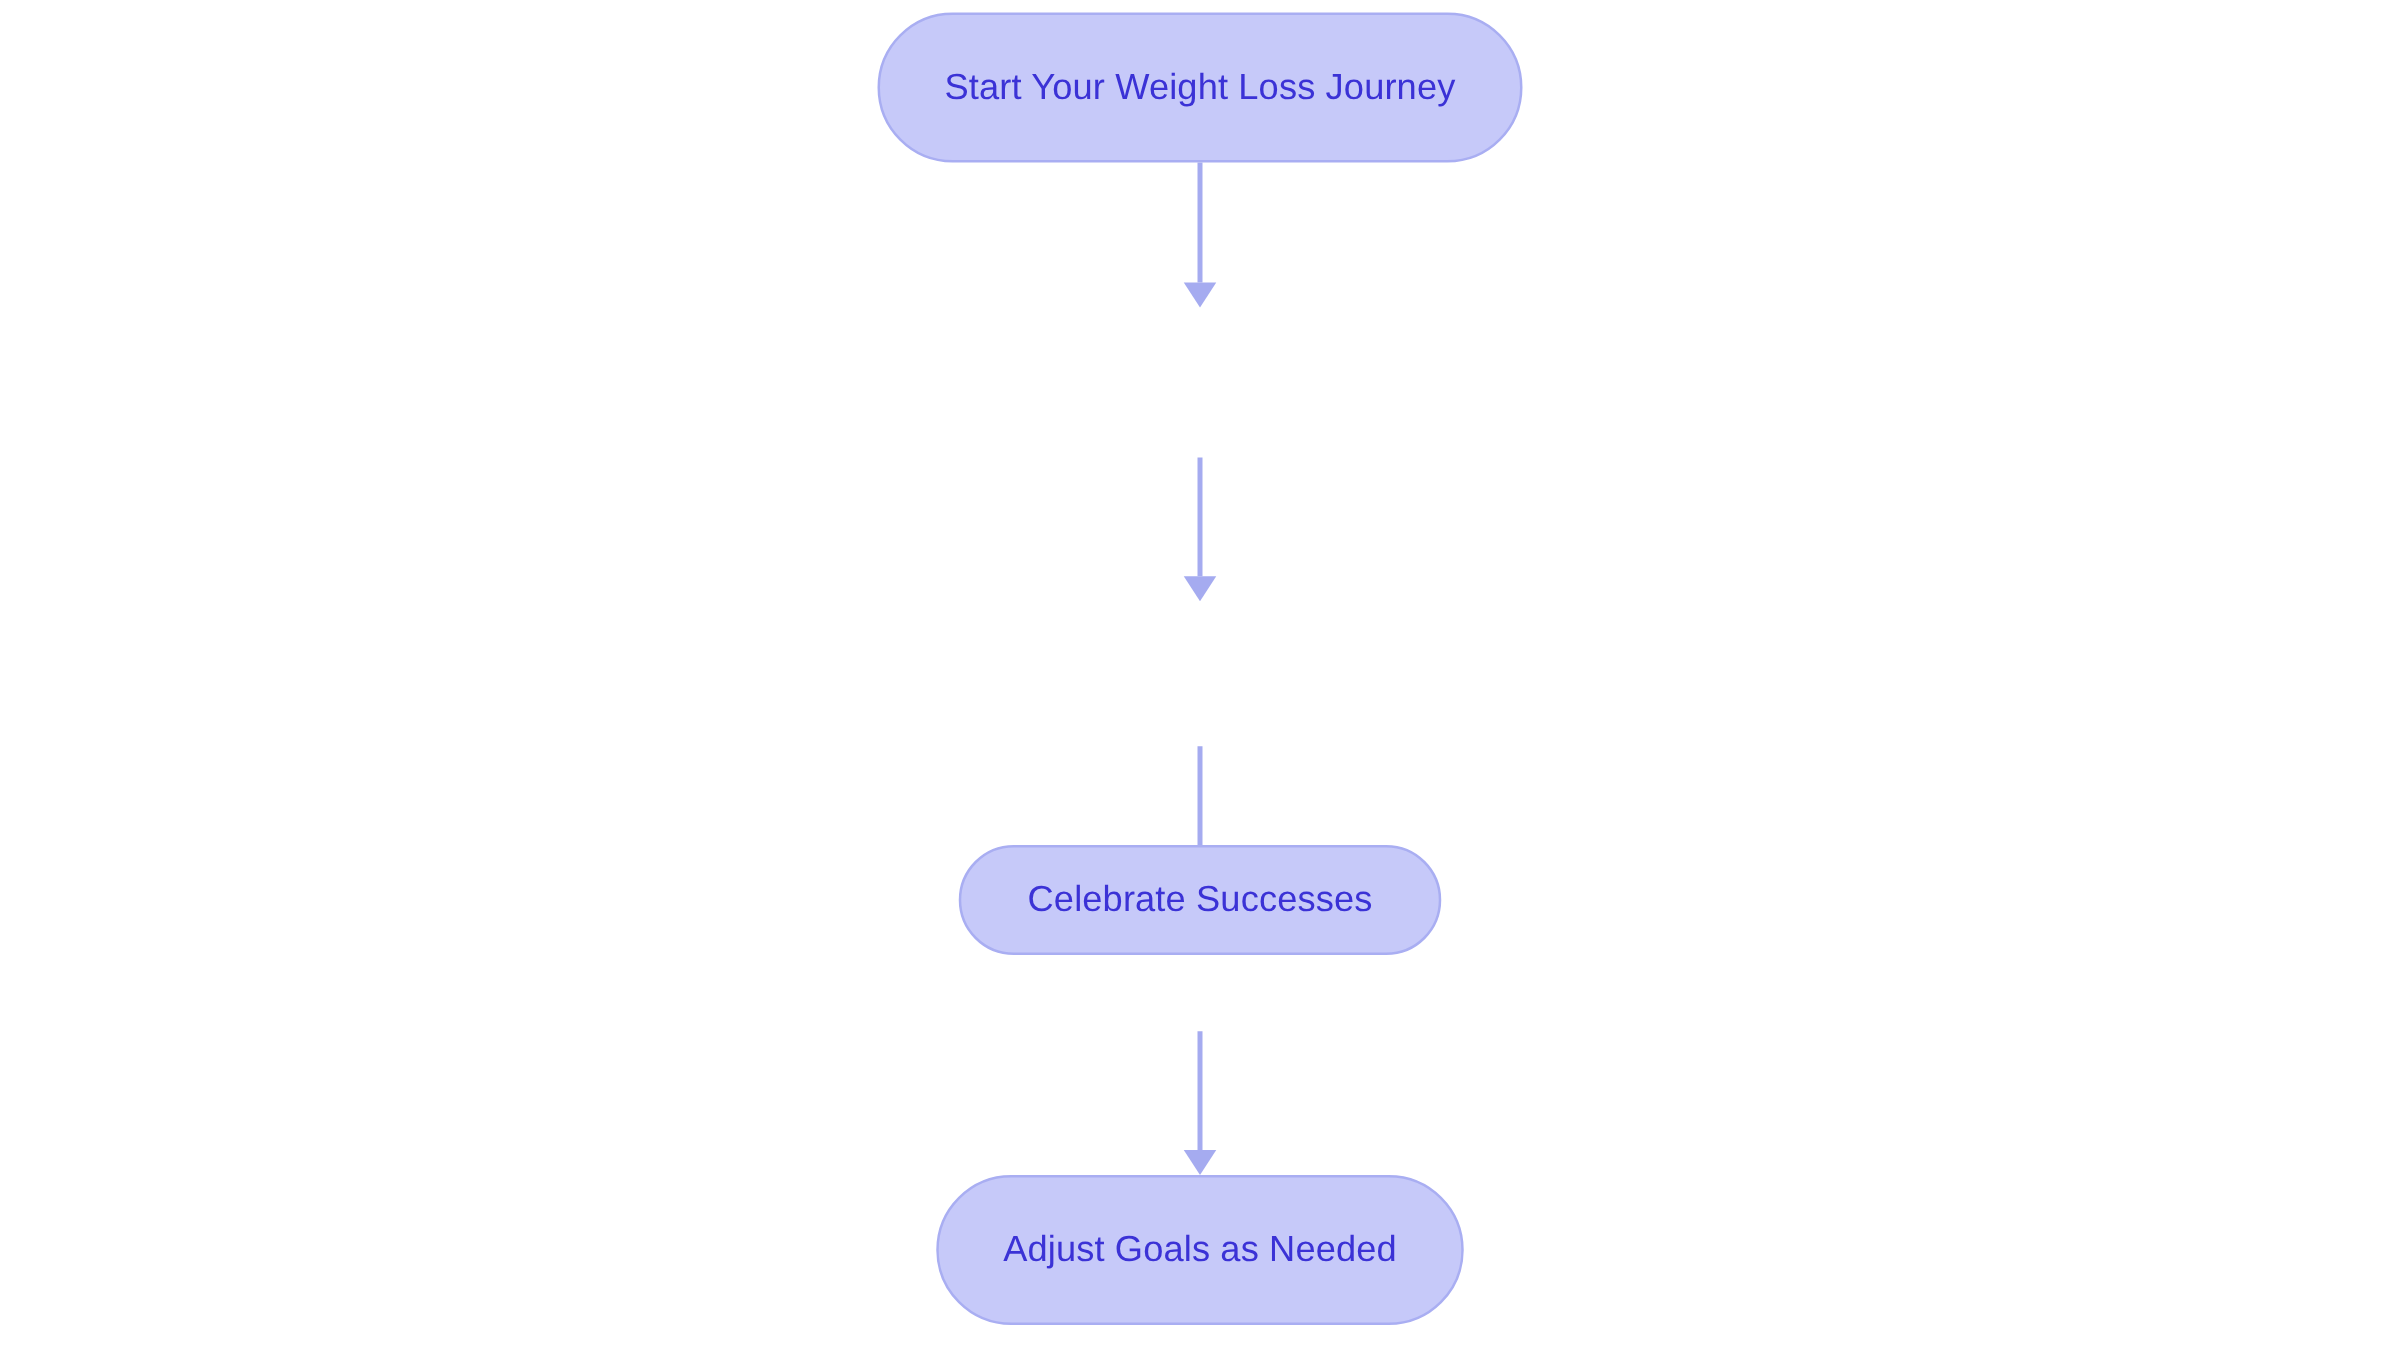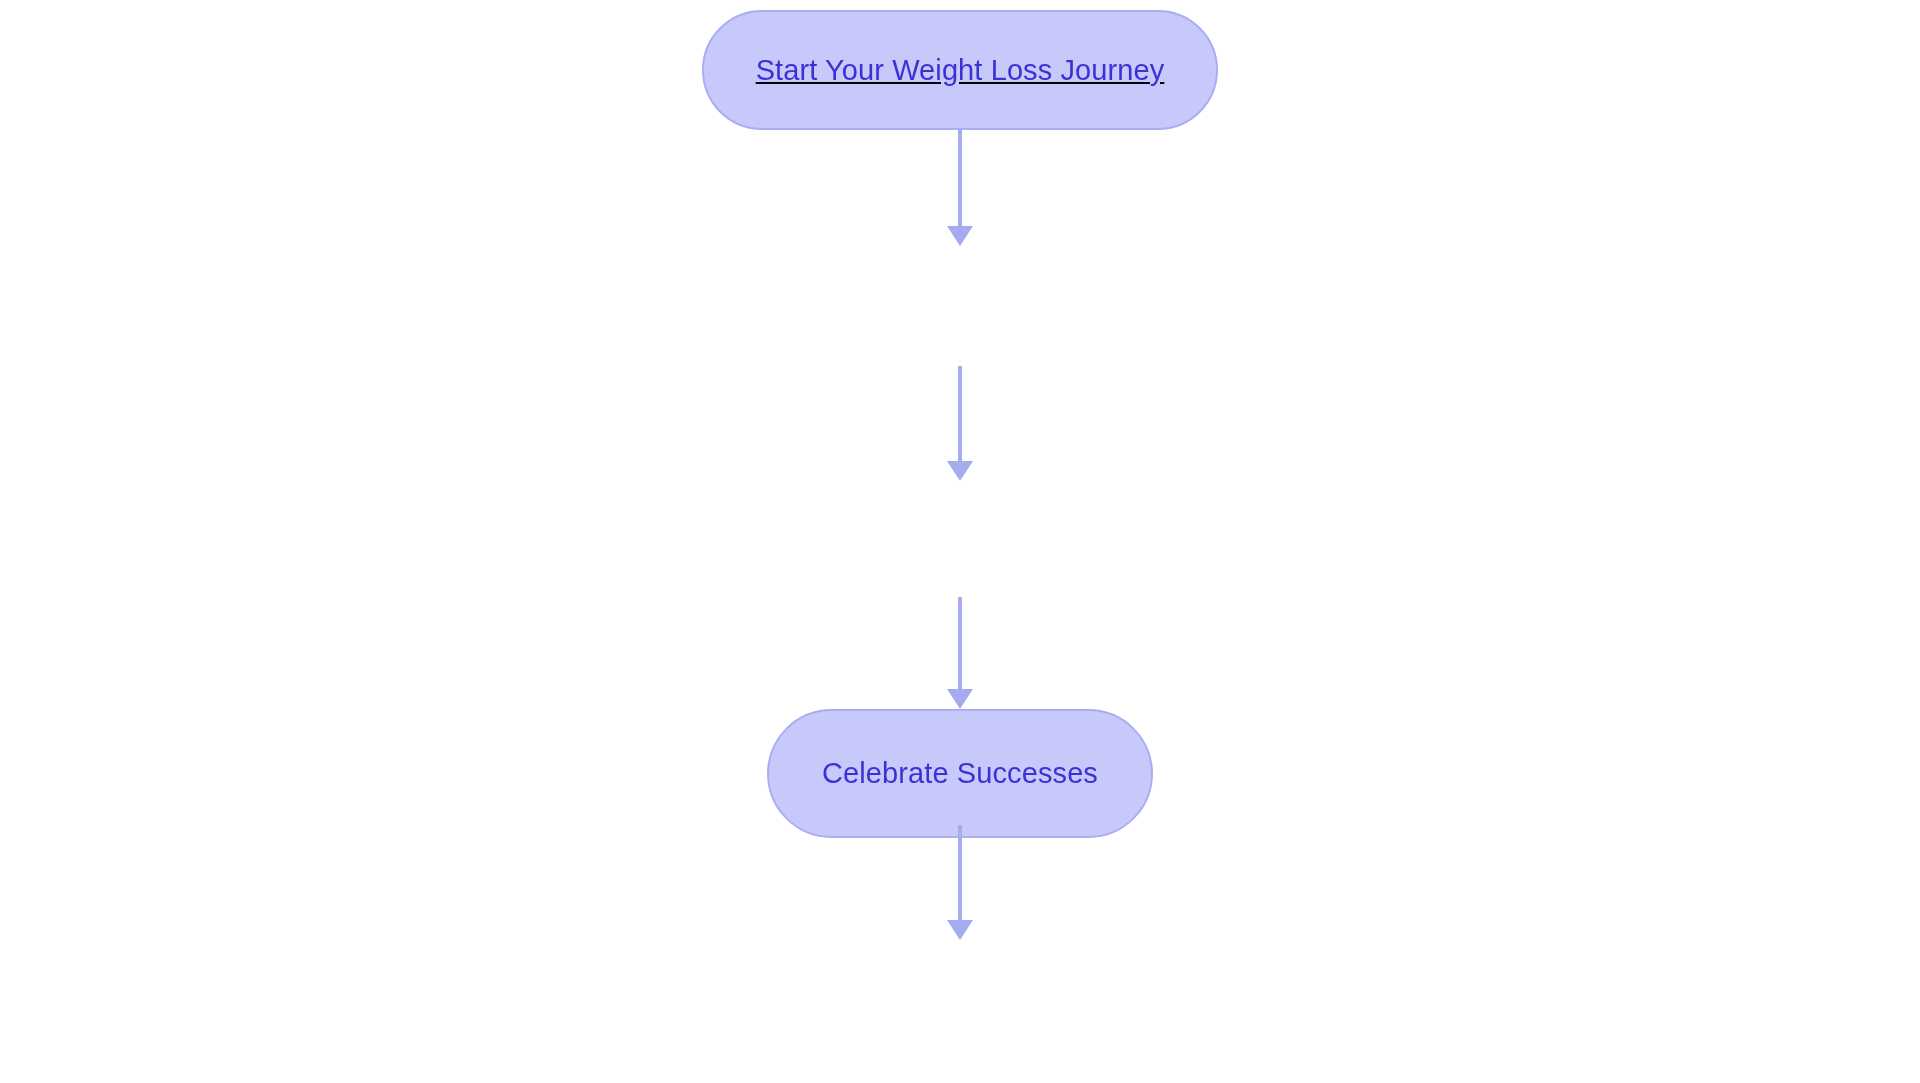--- a/index.html
+++ b/index.html
@@ -67,24 +67,24 @@
     transform: translateX(-50%);
     bottom: 0;
     width: 0;
     height: 0;
     border-left: 13px solid transparent;
     border-right: 13px solid transparent;
     border-top: 20px solid #a5abf0;
   }
 
   
-  #node-1 { top: 10px;  width: 516px; height: 120px; text-decoration: underline; }
+  #node-1 { top: 10px;  width: 516px; height: 120px; }
   #node-2 { top: 246px; width: 690px; height: 120px; }
   #node-3 { top: 481px; width: 450px; height: 116px; }
-  #node-4 { top: 709px; width: 386px; height: 129px; }
+  #node-4 { top: 676px; width: 386px; height: 88px; }
   #node-5 { top: 940px; width: 422px; height: 120px; }
 
   
   #connector-1 { top: 130px; height: 116px; }
   #connector-2 { top: 366px; height: 115px; }
   #connector-3 { top: 597px; height: 112px; }
   #connector-4 { top: 825px; height: 115px; }
 
   #connector-1 .conn-line { height: 96px; }
   #connector-2 .conn-line { height: 95px; }
@@ -119,14 +119,17 @@
 
   <div class="flow-node" id="node-4">
     <span class="flow-node-label">Celebrate Successes</span>
   </div>
 
   <div class="flow-connector" id="connector-4">
     <div class="conn-line"></div>
     <div class="conn-head"></div>
   </div>
 
+  <div class="flow-node" id="node-5">
+    <span class="flow-node-label">Adjust Goals as Needed</span>
+  </div>
 
 </div>
 
 </body></html>

